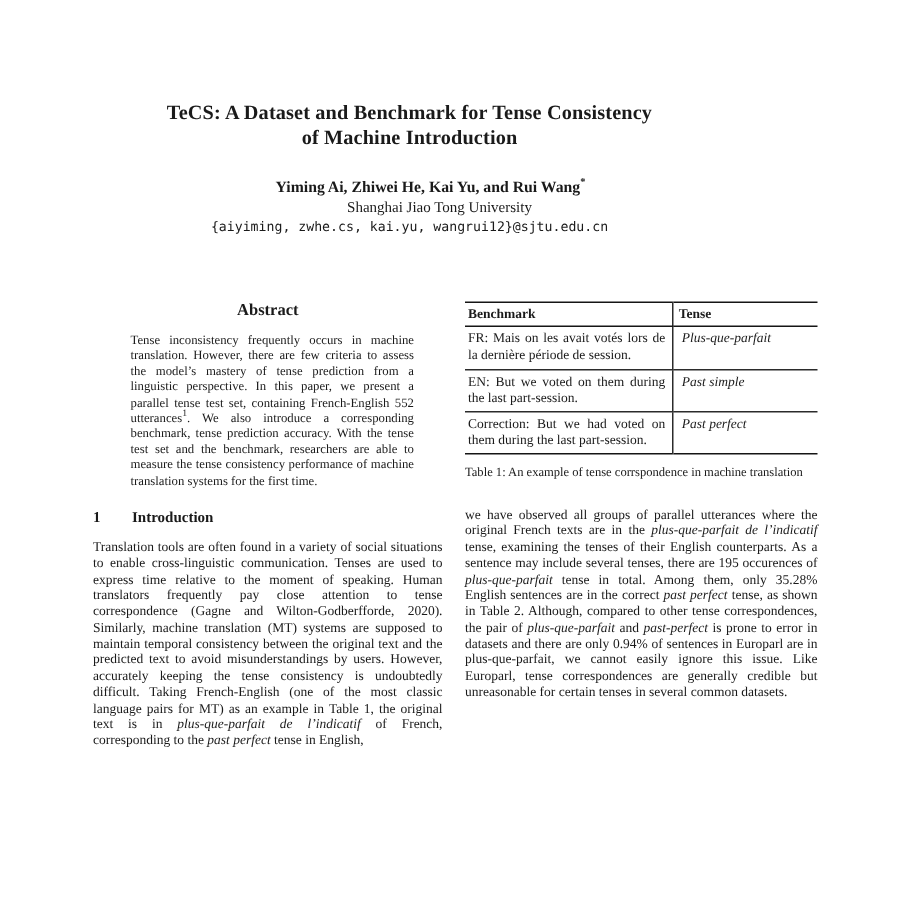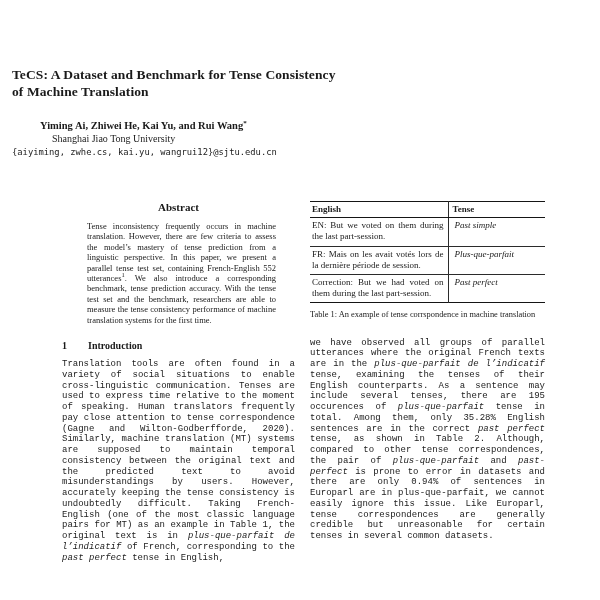--- a/index.html
+++ b/index.html
@@ -4,39 +4,39 @@
 <style>
   * { margin:0; padding:0; box-sizing:border-box; }
   html,body { background:#ffffff; }
   body {
     width:600px; height:600px; overflow:hidden; position:relative;
     font-family:"Liberation Serif", serif; color:#1a1a1a;
     -webkit-font-smoothing:antialiased;
   }
   .page { position:absolute; inset:0; background:#fff; }
 
-  .header { position:absolute; top:66px; left:12px; width:544px; text-align:left; }
+  .header { position:absolute; top:66px; left:1px; width:544px; text-align:center; }
   .title { font-weight:bold; font-size:13.5px; line-height:17px; letter-spacing:0.1px; }
   .authors { margin-top:20px; font-weight:bold; font-size:10.5px;padding-left:28px; }
   .authors sup { font-size:7px; }
   .affil { margin-top:2px; font-size:10px;padding-left:40px; }
   .email { margin-top:3px; font-family:"DejaVu Sans Mono", monospace; font-size:8.8px; }
 
   .col { position:absolute; top:201px; }
   .col-left  { left:62px;  width:233px; }
   .col-right { left:310px; width:235px; }
 
   .abstract-heading { text-align:center; font-weight:bold; font-size:11px; }
   .abstract-body {
     margin:8px 19px 0 25px; font-size:8.5px; line-height:10.4px;
     text-align:justify;
   }
   .sec { margin-top:15px; font-size:10px; font-weight:bold; }
   .sec .sec-num { display:inline-block; width:26px; }
-  .bodytext { margin-top:8px; font-size:9px; line-height:10.75px; text-align:justify;font-family:Liberation Mono, monospace; }
+  .bodytext { margin-top:8px; font-size:9px; line-height:10.75px; text-align:justify; }
   .it { font-style:italic; }
   sup { font-size:6.5px; vertical-align:super; line-height:0; }
 
   table.t1 {
     width:100%; border-collapse:collapse; table-layout:fixed;
     font-size:9px; line-height:11.2px;
     border-top:1.4px solid #151515; border-bottom:1.1px solid #151515;
   }
   table.t1 th {
     text-align:left; font-weight:bold;
@@ -56,50 +56,50 @@
   .col-right .bodytext { margin-top:17px; }
 </style>
 </head>
 <body>
 
 <div class="page">
 
   <div class="header">
     <div class="title">
       <div>TeCS: A Dataset and Benchmark for Tense Consistency</div>
-      <div>of Machine Translation</div>
+      <div>of Machine Introduction</div>
     </div>
     <div class="authors"><span>Yiming Ai, Zhiwei He, Kai Yu, and Rui Wang</span><sup>*</sup></div>
     <div class="affil">Shanghai Jiao Tong University</div>
     <div class="email">{aiyiming, zwhe.cs, kai.yu, wangrui12}@sjtu.edu.cn</div>
   </div>
 
   <div class="col col-left">
     <div class="abstract-heading">Abstract</div>
     <p class="abstract-body"><span>Tense inconsistency frequently occurs in machine translation. However, there are few criteria to assess the model’s mastery of tense prediction from a linguistic perspective. In this paper, we present a parallel tense test set, containing French-English 552 utterances</span><sup>1</sup><span>. We also introduce a corresponding benchmark, tense prediction accuracy. With the tense test set and the benchmark, researchers are able to measure the tense consistency performance of machine translation systems for the first time.</span></p>
     <div class="sec"><span class="sec-num">1</span><span>Introduction</span></div>
     <p class="bodytext"><span>Translation tools are often found in a variety of social situations to enable cross-linguistic communication. Tenses are used to express time relative to the moment of speaking. Human translators frequently pay close attention to tense correspondence (Gagne and Wilton-Godberfforde, 2020). Similarly, machine translation (MT) systems are supposed to maintain temporal consistency between the original text and the predicted text to avoid misunderstandings by users. However, accurately keeping the tense consistency is undoubtedly difficult. Taking French-English (one of the most classic language pairs for MT) as an example in Table 1, the original text is in </span><span class="it">plus-que-parfait de l’indicatif</span><span> of French, corresponding to the </span><span class="it">past perfect</span><span> tense in English,</span></p>
   </div>
 
   <div class="col col-right">
     <table class="t1">
       <thead>
         <tr>
-          <th>English</th>
+          <th>Benchmark</th>
           <th class="tense-h">Tense</th>
         </tr>
       </thead>
       <tbody>
         <tr>
+          <td>FR: Mais on les avait votés lors de la dernière période de session.</td>
+          <td class="tense">Plus-que-parfait</td>
+        </tr>
+        <tr>
           <td>EN: But we voted on them during the last part-session.</td>
           <td class="tense">Past simple</td>
-        </tr>
-        <tr>
-          <td>FR: Mais on les avait votés lors de la dernière période de session.</td>
-          <td class="tense">Plus-que-parfait</td>
         </tr>
         <tr>
           <td>Correction: But we had voted on them during the last part-session.</td>
           <td class="tense">Past perfect</td>
         </tr>
       </tbody>
     </table>
     <div class="caption">Table 1:  An example of tense corrspondence in machine translation</div>
     <p class="bodytext"><span>we have observed all groups of parallel utterances where the original French texts are in the </span><span class="it">plus-que-parfait de l’indicatif</span><span> tense, examining the tenses of their English counterparts. As a sentence may include several tenses, there are 195 occurences of </span><span class="it">plus-que-parfait</span><span> tense in total. Among them, only 35.28% English sentences are in the correct </span><span class="it">past perfect</span><span> tense, as shown in Table 2. Although, compared to other tense correspondences, the pair of </span><span class="it">plus-que-parfait</span><span> and </span><span class="it">past-perfect</span><span> is prone to error in datasets and there are only 0.94% of sentences in Europarl are in plus-que-parfait, we cannot easily ignore this issue. Like Europarl, tense correspondences are generally credible but unreasonable for certain tenses in several common datasets.</span></p>
   </div>

